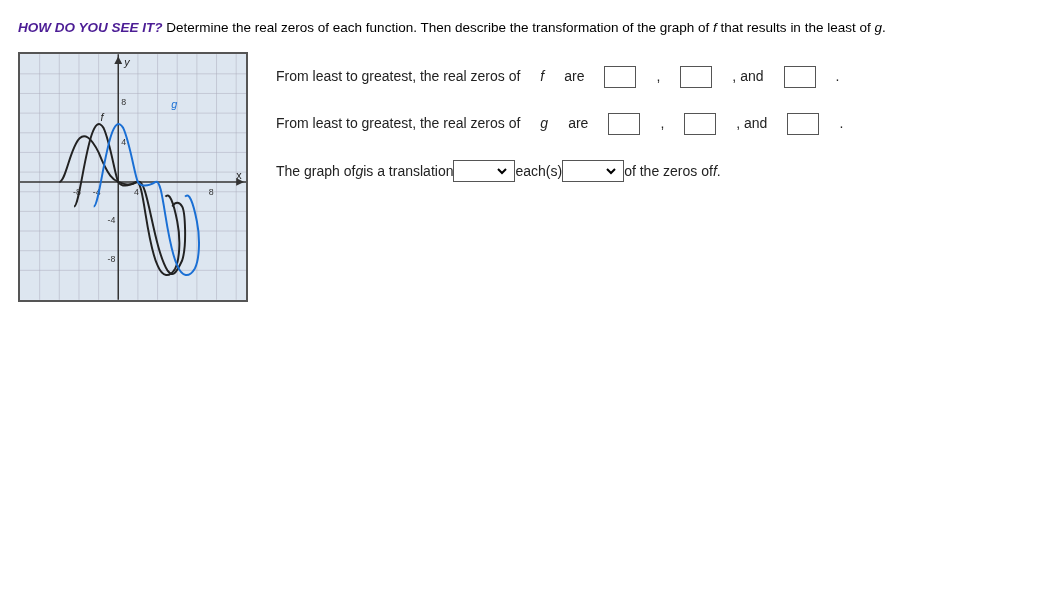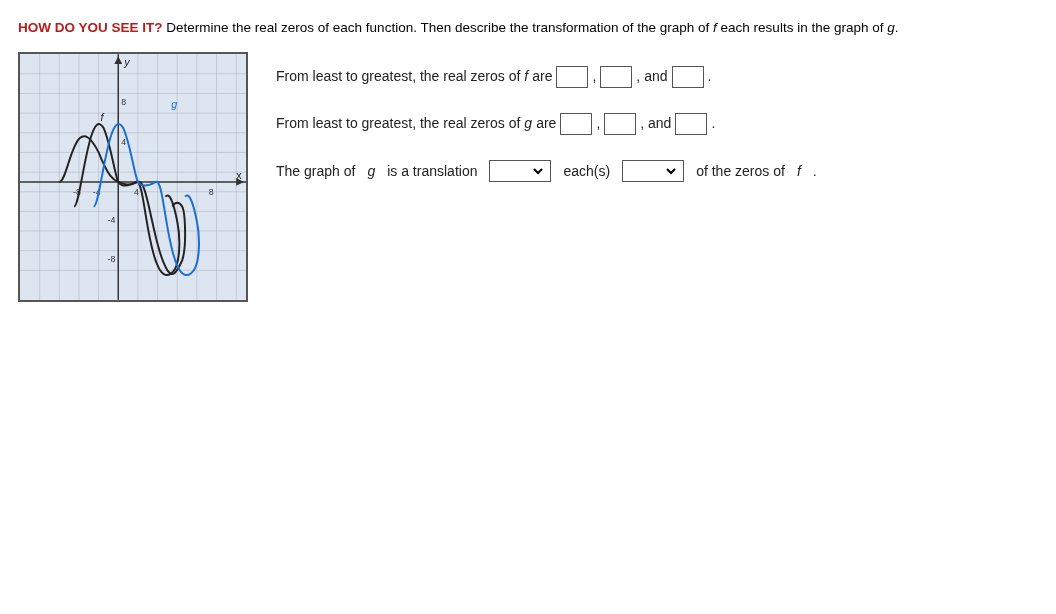--- a/index.html
+++ b/index.html
@@ -19,21 +19,22 @@
       min-height: 614px;
       padding: 18px 32px 24px 18px;
     }
     .header-line {
       font-size: 13.5px;
       margin-bottom: 14px;
       line-height: 1.5;
     }
     .header-line .how {
       font-weight: 900;
-      color: #b91c1c;
+      color: #4c1d95;
+      font-style: italic;
     }
     .content-area {
       display: flex;
       flex-direction: row;
       gap: 28px;
       align-items: flex-start;
     }
     .graph-container {
       border: 2px solid #555;
       background: #e8eef6;
@@ -47,21 +48,21 @@
       flex: 1;
       padding-top: 12px;
     }
     .question-row {
       margin-bottom: 22px;
       font-size: 14px;
       color: #222;
       display: flex;
       align-items: center;
       flex-wrap: wrap;
-      gap: 4px;
+      gap: 20px;
       line-height: 1.8;
     }
     .input-box {
       display: inline-block;
       width: 32px;
       height: 22px;
       border: 1.5px solid #555;
       vertical-align: middle;
       background: #fff;
     }
@@ -72,21 +73,21 @@
       outline: none;
       text-align: center;
       font-size: 13px;
       background: transparent;
     }
     .translation-row {
       font-size: 14px;
       color: #222;
       display: flex;
       align-items: center;
-      gap: 12px;
+      gap: 0;
       flex-wrap: wrap;
       line-height: 1.8;
     }
     .dropdown-wrap {
       display: inline-flex;
       align-items: center;
       border: 1.5px solid #555;
       background: #fff;
       height: 22px;
       padding: 0 4px;
@@ -110,21 +111,21 @@
       position: absolute;
       top: 0; left: 0;
       width: 100%; height: 100%;
     }
   </style>
 </head>
 <body>
 
 <div class="main-card">
   <div class="header-line">
-    <span class="how">HOW DO YOU SEE IT?</span><span> Determine the real zeros of each function. Then describe the transformation of the graph of </span><span class="italic-var">f</span><span> each results in the graph of </span><span class="italic-var">g</span><span>.</span>
+    <span class="how">HOW DO YOU SEE IT?</span><span> Determine the real zeros of each function. Then describe the transformation of the graph of </span><span class="italic-var">f</span><span> that results in the least of </span><span class="italic-var">g</span><span>.</span>
   </div>
 
   <div class="content-area">
 
     <div class="graph-container">
       <svg class="grid-svg" viewBox="0 0 230 250" xmlns="http://www.w3.org/2000/svg">
 
         <rect width="230" height="250" fill="#dde6f0"></rect>
 
         <line x1="20" y1="0" x2="20" y2="250" stroke="#aab" stroke-width="0.5"></line>

